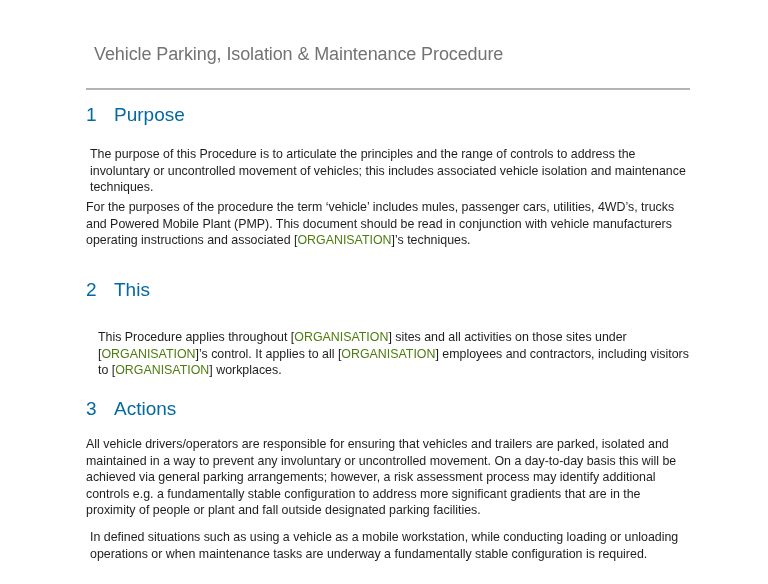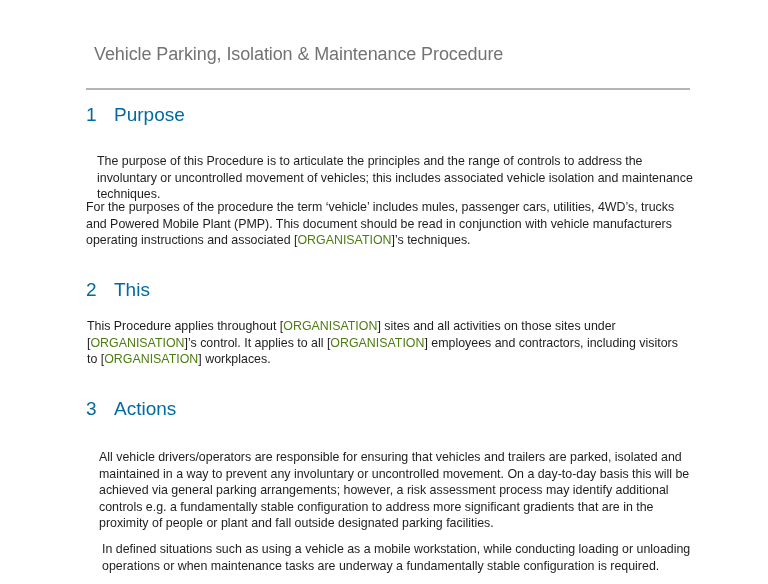--- a/index.html
+++ b/index.html
@@ -16,36 +16,36 @@
 </head>
 <body>
 
 <div class="page">
   <div class="doc-title">Vehicle Parking, Isolation &amp; Maintenance Procedure</div>
   <div class="rule"></div>
 
   <div class="heading" style="top:104px;">
     <span class="num">1</span><span>Purpose</span>
   </div>
-  <p class="para" style="top:142px; margin:11px;">
+  <p class="para" style="top:142px; margin:4px;">
     <span>The purpose of this Procedure is to articulate the principles and the range of controls to address the involuntary or uncontrolled movement of vehicles; this includes associated vehicle isolation and maintenance techniques.</span>
   </p>
   <p class="para" style="top:199px; margin:0;">
     <span>For the purposes of the procedure the term ‘vehicle’ includes mules, passenger cars, utilities, 4WD’s, trucks and Powered Mobile Plant (PMP). This document should be read in conjunction with vehicle manufacturers operating instructions and associated [</span><span class="org">ORGANISATION</span><span>]’s techniques.</span>
   </p>
 
   <div class="heading" style="top:279px;">
     <span class="num">2</span><span>This</span>
   </div>
-  <p class="para" style="top:317px; margin:1px;">
+  <p class="para" style="top:317px; margin:12px;">
     <span>This Procedure applies throughout [</span><span class="org">ORGANISATION</span><span>] sites and all activities on those sites under [</span><span class="org">ORGANISATION</span><span>]’s control. It applies to all [</span><span class="org">ORGANISATION</span><span>] employees and contractors, including visitors to [</span><span class="org">ORGANISATION</span><span>] workplaces.</span>
   </p>
 
   <div class="heading" style="top:398px;">
     <span class="num">3</span><span>Actions</span>
   </div>
-  <p class="para" style="top:436px; margin:13px;">
+  <p class="para" style="top:436px; margin:0;">
     <span>All vehicle drivers/operators are responsible for ensuring that vehicles and trailers are parked, isolated and maintained in a way to prevent any involuntary or uncontrolled movement. On a day-to-day basis this will be achieved via general parking arrangements; however, a risk assessment process may identify additional controls e.g. a fundamentally stable configuration to address more significant gradients that are in the proximity of people or plant and fall outside designated parking facilities.</span>
   </p>
-  <p class="para" style="top:525px; margin:16px;">
+  <p class="para" style="top:525px; margin:4px;">
     <span>In defined situations such as using a vehicle as a mobile workstation, while conducting loading or unloading operations or when maintenance tasks are underway a fundamentally stable configuration is required.</span>
   </p>
 </div>
 
 </body></html>

